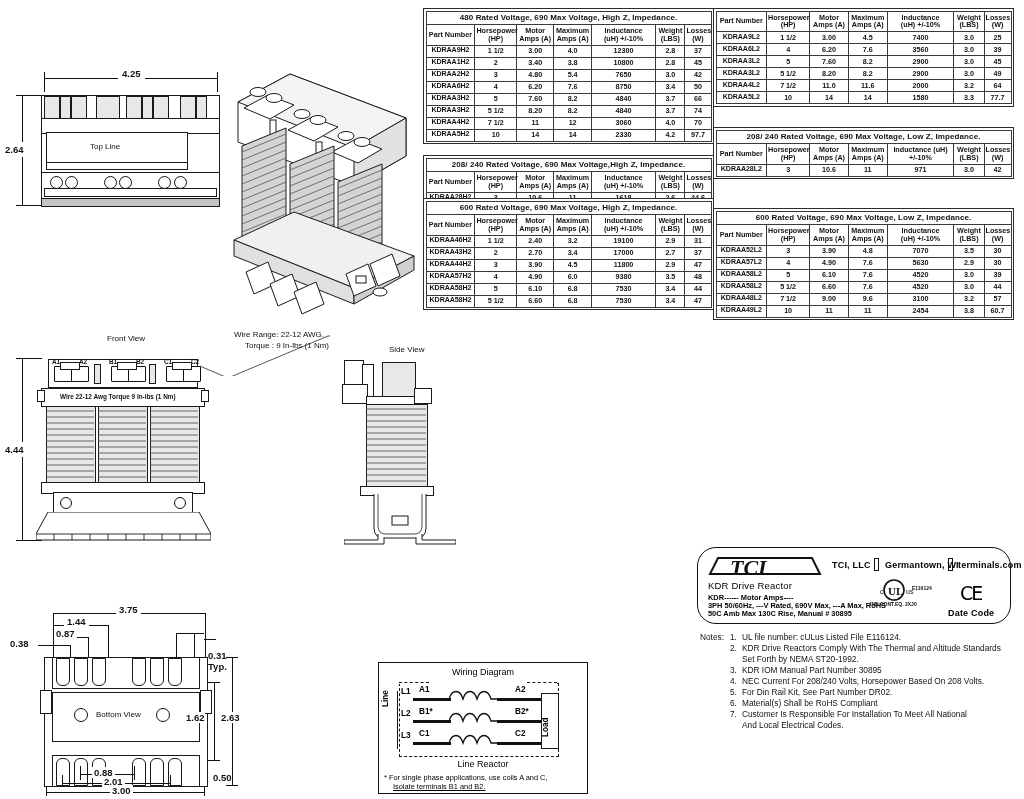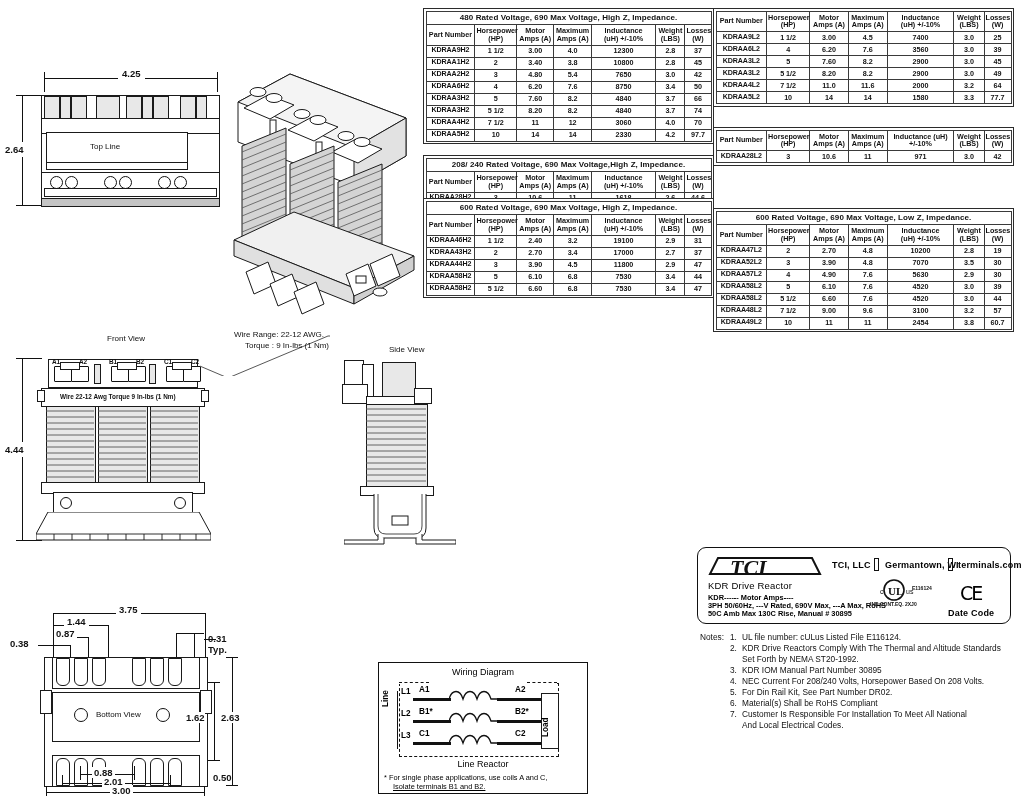--- a/index.html
+++ b/index.html
@@ -31,21 +31,21 @@
   .vline{width:1px;background:#111;}
   .ext{background:#111;}
 
   
   #notes-block{font-size:8.3px;line-height:1.32;color:#111;}
   #notes-block .nrow{display:flex;}
   #notes-block .num{width:12px;flex:none;}
   #notes-block .cont{padding-left:12px;}
 
   
-  #nameplate{border:1.6px solid #111;border-radius:9px;background:#fff;}
+  #nameplate{border:1.6px solid #111;border-radius:19px;background:#fff;}
   .np-txt{font-size:9px;font-weight:bold;letter-spacing:.2px;}
   .np-sep{width:3px;height:11px;border:1px solid #111;}
   .np-body{font-size:7.4px;font-weight:bold;line-height:1.25;}
   .np-title{font-size:9.5px;font-weight:normal;letter-spacing:.2px;}
   .ce{font-size:19px;font-weight:normal;letter-spacing:-2px;font-family:"DejaVu Sans",sans-serif;}
 
   
   #wiring-box{border:1.6px solid #111;background:#fff;}
   .wd-title{font-size:9px;text-align:center;}
   .wd-lbl{font-size:8.2px;font-weight:bold;}
@@ -355,20 +355,29 @@
           <tr>
             <td class="pn">KDRAA44H2</td>
             <td>3</td>
             <td>3.90</td>
             <td>4.5</td>
             <td>11800</td>
             <td>2.9</td>
             <td>47</td>
           </tr>
           <tr>
+            <td class="pn">KDRAA57H2</td>
+            <td>4</td>
+            <td>4.90</td>
+            <td>6.0</td>
+            <td>9380</td>
+            <td>3.5</td>
+            <td>48</td>
+          </tr>
+          <tr>
             <td class="pn">KDRAA58H2</td>
             <td>5</td>
             <td>6.10</td>
             <td>6.8</td>
             <td>7530</td>
             <td>3.4</td>
             <td>44</td>
           </tr>
           <tr>
             <td class="pn">KDRAA58H2</td>
@@ -468,20 +477,23 @@
           <col style="width: 17.153%;">
           <col style="width: 14.599%;">
           <col style="width: 13.139%;">
           <col style="width: 13.139%;">
           <col style="width: 22.628%;">
           <col style="width: 10.219%;">
           <col style="width: 9.124%;">
         </colgroup>
         <thead>
           <tr>
+            <td colspan="7" class="title">208/ 240  Rated Voltage, 690 Max Voltage, Low Z,  Impedance.</td>
+          </tr>
+          <tr>
             <td>Part Number</td>
             <td>Horsepower<br>(HP)</td>
             <td>Motor<br>Amps (A)</td>
             <td>Maximum<br>Amps (A)</td>
             <td>Inductance (uH)<br>+/-10%</td>
             <td>Weight<br>(LBS)</td>
             <td>Losses<br>(W)</td>
           </tr>
         </thead>
         <tbody>
@@ -516,29 +528,20 @@
             <td>Part Number</td>
             <td>Horsepower<br>(HP)</td>
             <td>Motor<br>Amps (A)</td>
             <td>Maximum<br>Amps (A)</td>
             <td>Inductance<br>(uH) +/-10%</td>
             <td>Weight<br>(LBS)</td>
             <td>Losses<br>(W)</td>
           </tr>
         </thead>
         <tbody>
-          <tr>
-            <td class="pn">KDRAA47L2</td>
-            <td>2</td>
-            <td>2.70</td>
-            <td>4.8</td>
-            <td>10200</td>
-            <td>2.8</td>
-            <td>19</td>
-          </tr>
           <tr>
             <td class="pn">KDRAA52L2</td>
             <td>3</td>
             <td>3.90</td>
             <td>4.8</td>
             <td>7070</td>
             <td>3.5</td>
             <td>30</td>
           </tr>
           <tr>
@@ -711,21 +714,21 @@
   <div class="abs dim" style="left:46px;top:28px;background:#fff;padding:0 2px;">0.87</div>
 
   <div class="abs hline" style="left:30px;top:45px;width:32px;"></div>
   <div class="abs vline" style="left:62px;top:45px;height:12px;"></div>
   <div class="abs dim" style="left:2px;top:38px;">0.38</div>
 
   <div class="abs hline" style="left:168px;top:33px;width:28px;"></div>
   <div class="abs vline" style="left:168px;top:33px;height:24px;"></div>
   <div class="abs vline" style="left:186px;top:33px;height:24px;"></div>
   <div class="abs hline" style="left:196px;top:39px;width:12px;"></div>
-  <div class="abs dim" style="left:200px;top:33px;">0.31 Typ.</div>
+  <div class="abs dim" style="left:200px;top:50px;">0.31 Typ.</div>
 
   <div class="abs ol" style="left:36px;top:57px;width:162px;height:128px;"></div>
   <div class="abs ol" style="left:44px;top:57px;width:146px;height:30px;"></div>
   <div class="abs ol" style="left:44px;top:155px;width:146px;height:30px;"></div>
 
   <div class="abs ol" style="left:48px;top:58px;width:12px;height:26px;border-radius:0 0 6px 6px;"></div>
   <div class="abs ol" style="left:66px;top:58px;width:12px;height:26px;border-radius:0 0 6px 6px;"></div>
   <div class="abs ol" style="left:84px;top:58px;width:12px;height:26px;border-radius:0 0 6px 6px;"></div>
   <div class="abs ol" style="left:124px;top:58px;width:12px;height:26px;border-radius:0 0 6px 6px;"></div>
   <div class="abs ol" style="left:142px;top:58px;width:12px;height:26px;border-radius:0 0 6px 6px;"></div>

